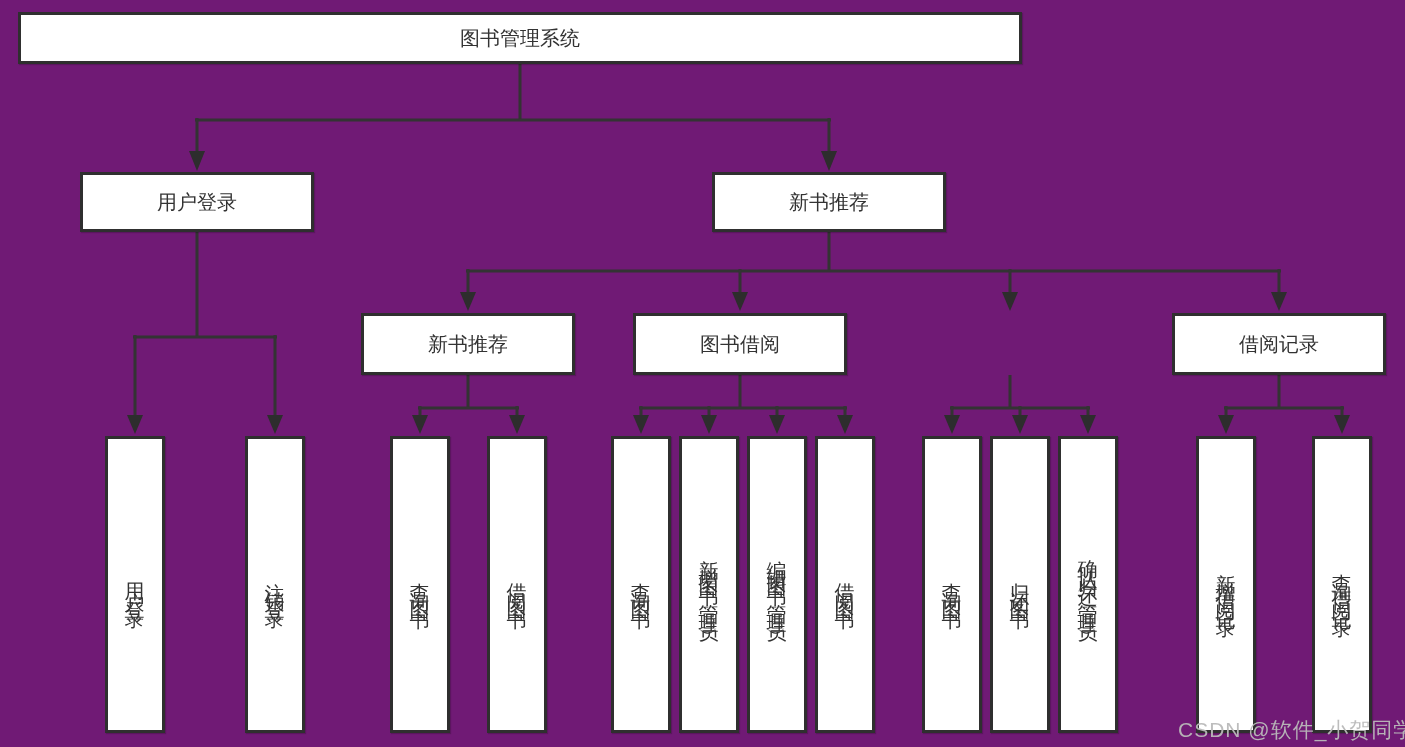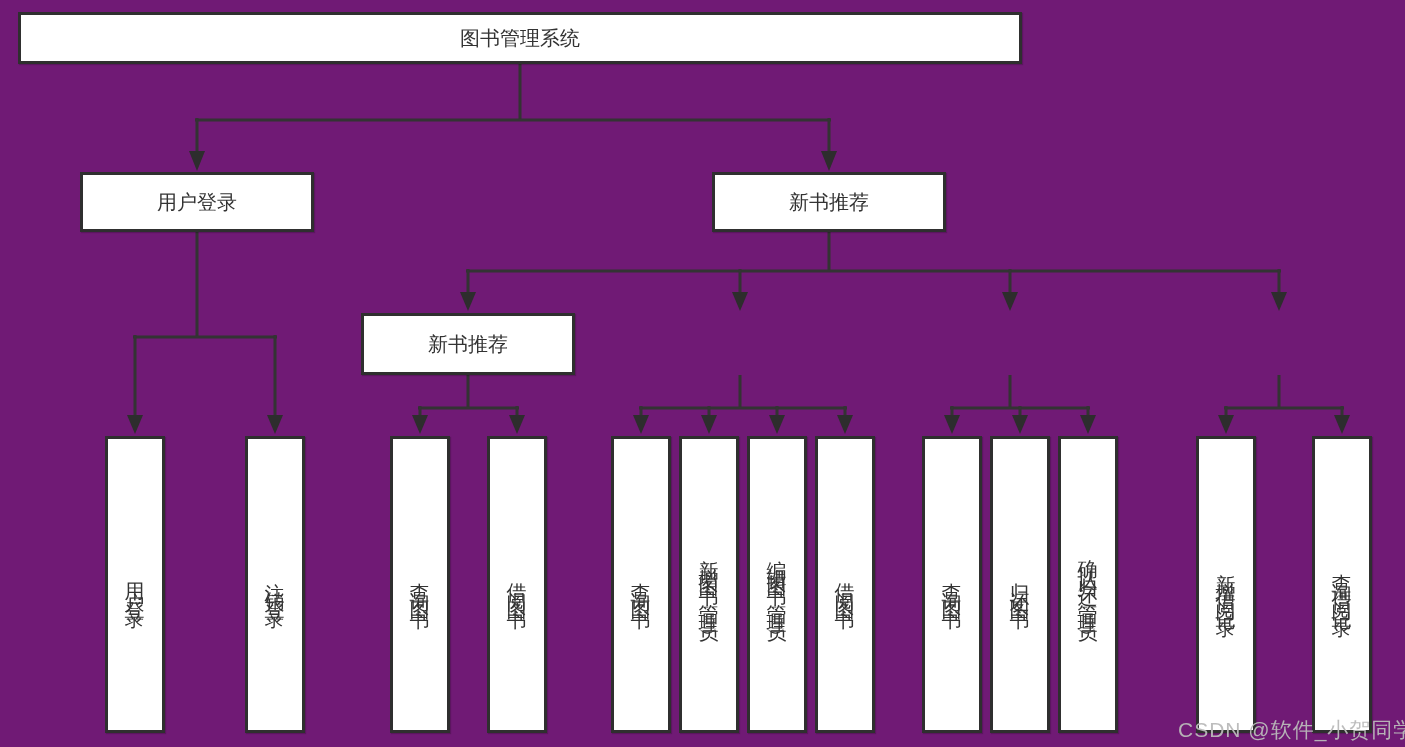--- a/index.html
+++ b/index.html
@@ -134,20 +134,26 @@
   <div class="node lvl2" style="left:80px">
     <span>用户登录</span>
   </div>
   <div class="node lvl2" style="left:712px">
     <span>新书推荐</span>
   </div>
 
   <div class="node lvl3" style="left:361px">
     <span>新书推荐</span>
   </div>
+  <div class="node lvl3" style="left:633px">
+    <span>图书借阅</span>
+  </div>
+  <div class="node lvl3" style="left:1172px">
+    <span>借阅记录</span>
+  </div>
 
   <div class="node leaf" style="left:105px">
     <span class="vtext">用户登录</span>
   </div>
   <div class="node leaf" style="left:245px">
     <span class="vtext">注销登录</span>
   </div>
 
   <div class="node leaf" style="left:390px">
     <span class="vtext">查询图书</span>

